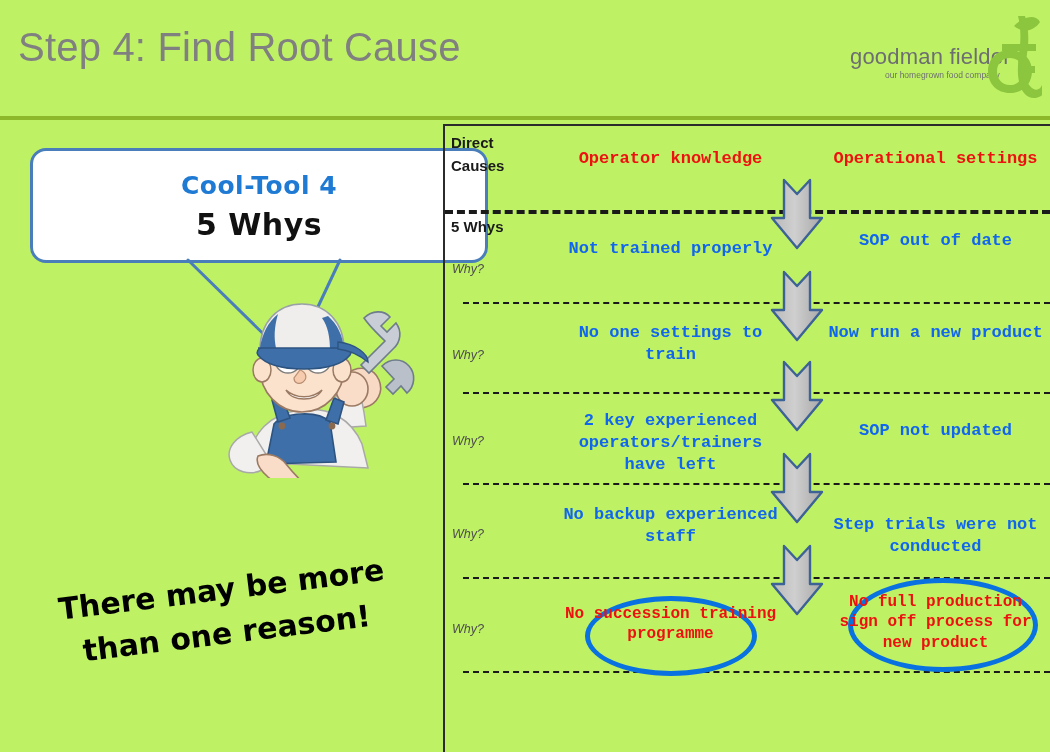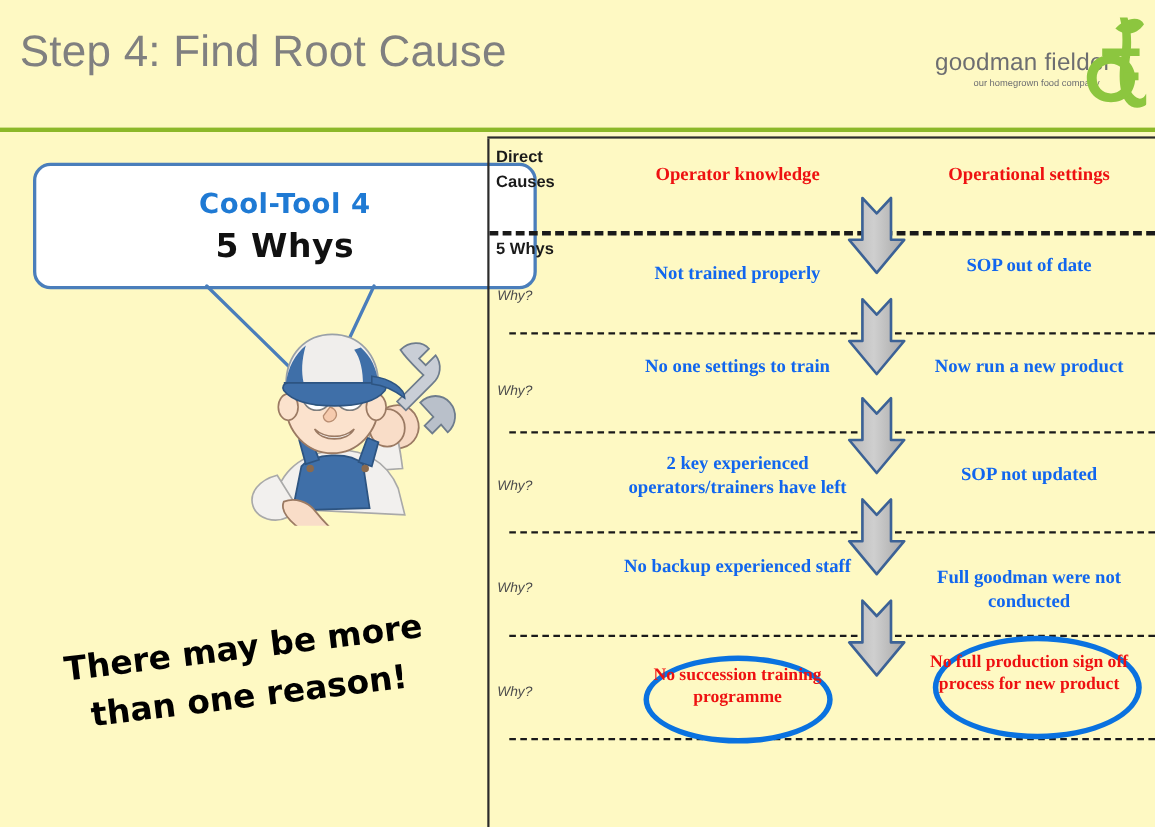--- a/index.html
+++ b/index.html
@@ -1,20 +1,20 @@
 <!DOCTYPE html>
 <html><head>
 <meta charset="utf-8">
 <style>
   html,body{margin:0;padding:0;}
   body{
     width:1050px;height:752px;background:#ffffff;overflow:hidden;
     font-family:"Liberation Sans", sans-serif;position:relative;
   }
-  #slide{position:absolute;inset:0;width:1050px;height:752px;background:#fef9c3;}
+  #slide{position:absolute;inset:0;width:1050px;height:752px;background:#bef264;}
 
   
   #page-title{
     position:absolute;left:18px;top:25px;
     font-size:40px;color:#808080;font-weight:normal;
     letter-spacing:0.2px;white-space:nowrap;
   }
   #brand-logo{position:absolute;right:8px;top:8px;width:200px;height:98px;}
   #green-rule{
     position:absolute;left:0;top:116px;width:1050px;height:4px;
@@ -77,21 +77,21 @@
   
   .sep{
     position:absolute;height:0;border-top-style:dashed;border-top-color:#1a1a1a;
   }
   .sep-thick{left:2px;width:605px;border-top-width:4px;}
   .sep-thin{left:20px;width:587px;border-top-width:2px;}
 
   
   .cell{
     position:absolute;text-align:center;
-    font-family:Liberation Serif, serif;font-weight:bold;
+    font-family:Liberation Mono, monospace;font-weight:bold;
     line-height:1.28;
   }
   .cell.col-a{left:120px;width:215px;}
   .cell.col-b{left:385px;width:215px;}
   .cell.red{color:#ee1111;font-size:17px;}
   .cell.blue{color:#1166ee;font-size:17px;}
   .cell.root{color:#ee1111;font-size:16px;}
 
   .oval{
     position:absolute;border:5px solid #0a72e0;border-radius:50%;
@@ -215,21 +215,21 @@
     <div class="cell col-a blue" style="top:284px">2 key experienced operators/trainers have left</div>
     <div class="cell col-a blue" style="top:378px">No backup experienced staff</div>
 
     <div class="oval" style="left:142px;top:470px;width:172px;height:80px"></div>
     <div class="cell col-a root" style="top:478px">No succession training programme</div>
 
     <div class="cell col-b red" style="top:22px">Operational settings</div>
     <div class="cell col-b blue" style="top:104px">SOP out of date</div>
     <div class="cell col-b blue" style="top:196px">Now run a new product</div>
     <div class="cell col-b blue" style="top:294px">SOP not updated</div>
-    <div class="cell col-b blue" style="top:388px">Full goodman were not conducted</div>
+    <div class="cell col-b blue" style="top:388px">Step trials were not conducted</div>
 
     <div class="oval" style="left:405px;top:452px;width:190px;height:94px"></div>
     <div class="cell col-b root" style="top:466px">No full production sign off process for new product</div>
 
     <div class="arrow" style="left:326px;top:52px"><svg viewBox="0 0 56 72" width="56" height="72" aria-hidden="true">
           <defs>
             <linearGradient id="agrad" x1="0" y1="0" x2="1" y2="0">
               <stop offset="0%" stop-color="#b9b9b9"></stop>
               <stop offset="45%" stop-color="#cfcfcf"></stop>
               <stop offset="100%" stop-color="#a8a8a8"></stop>

